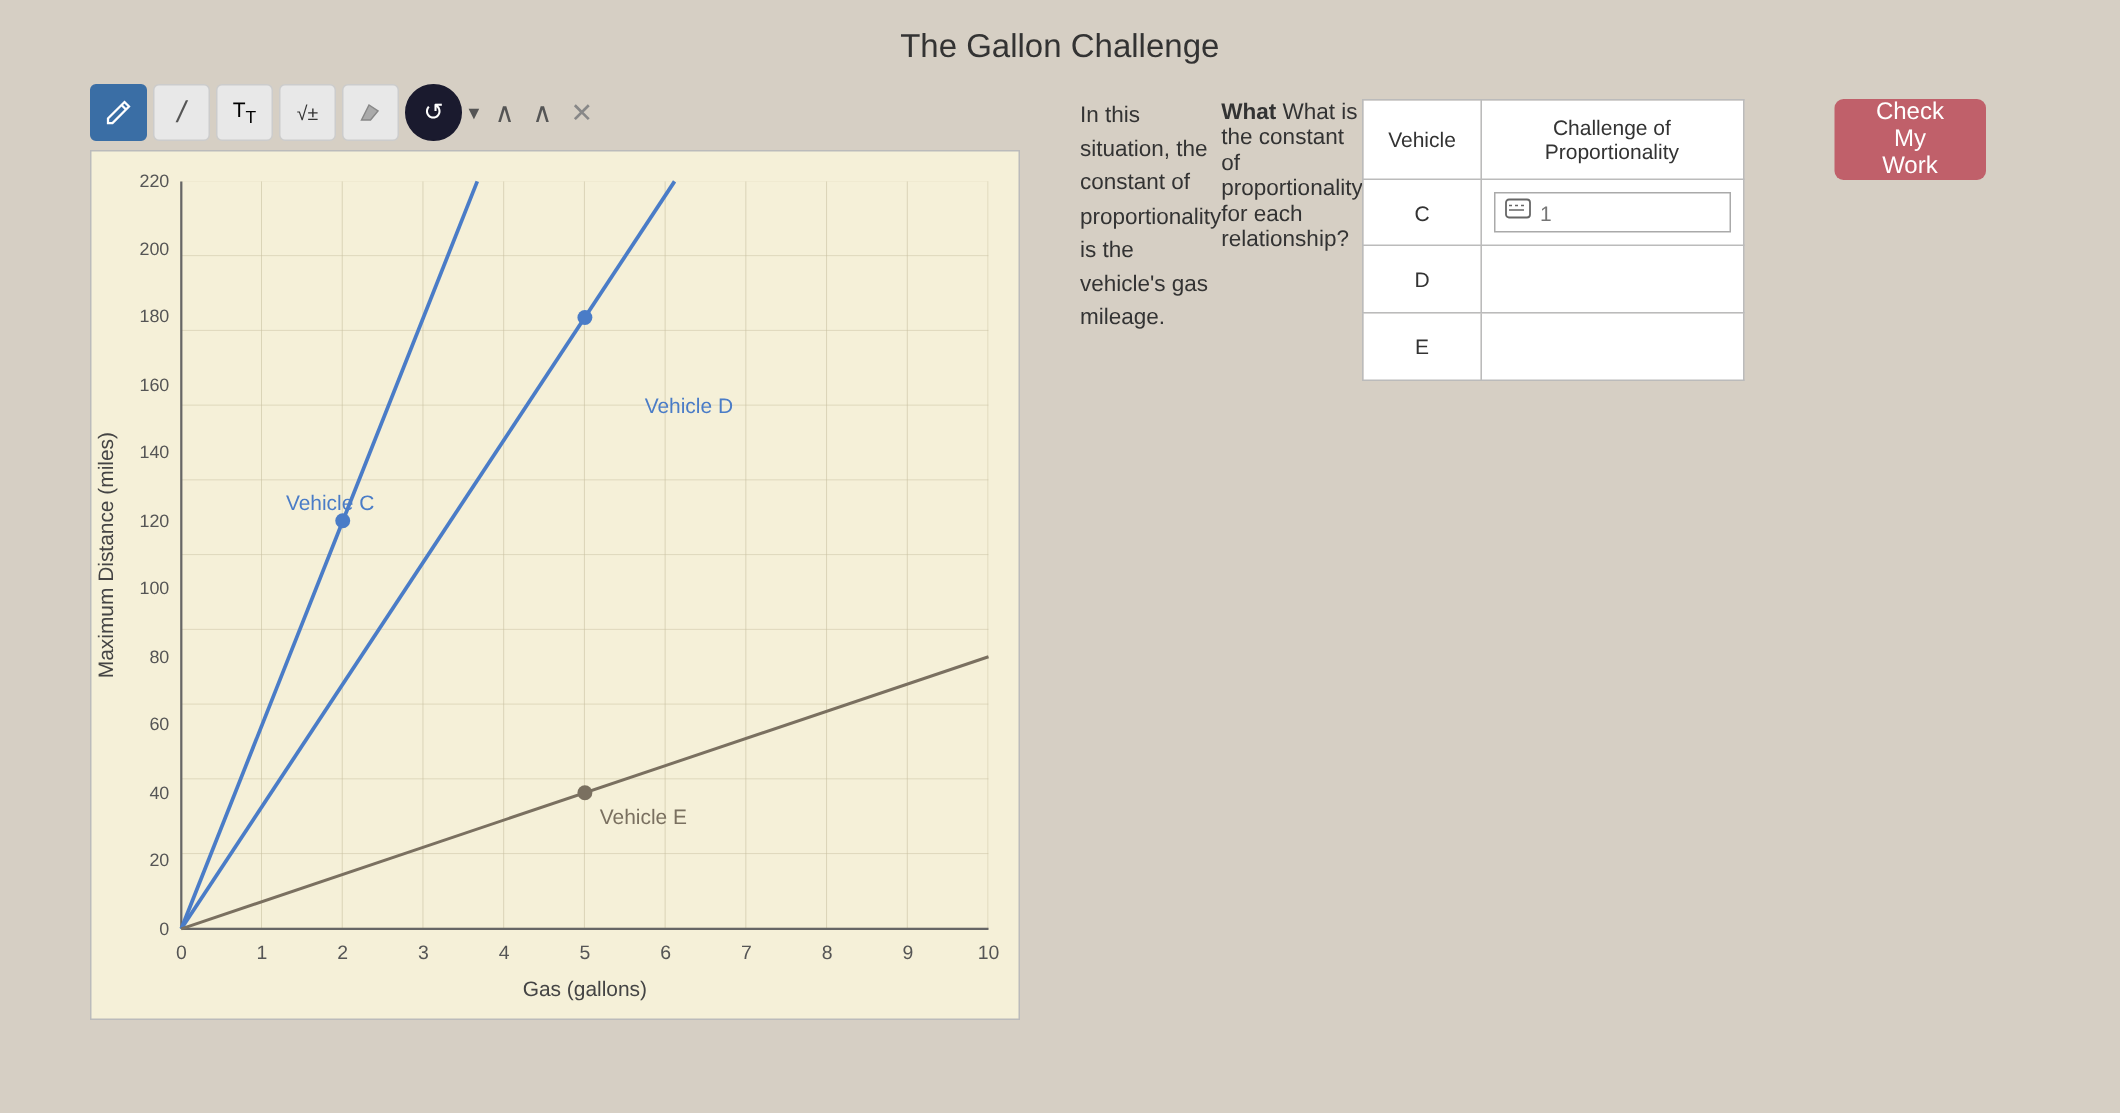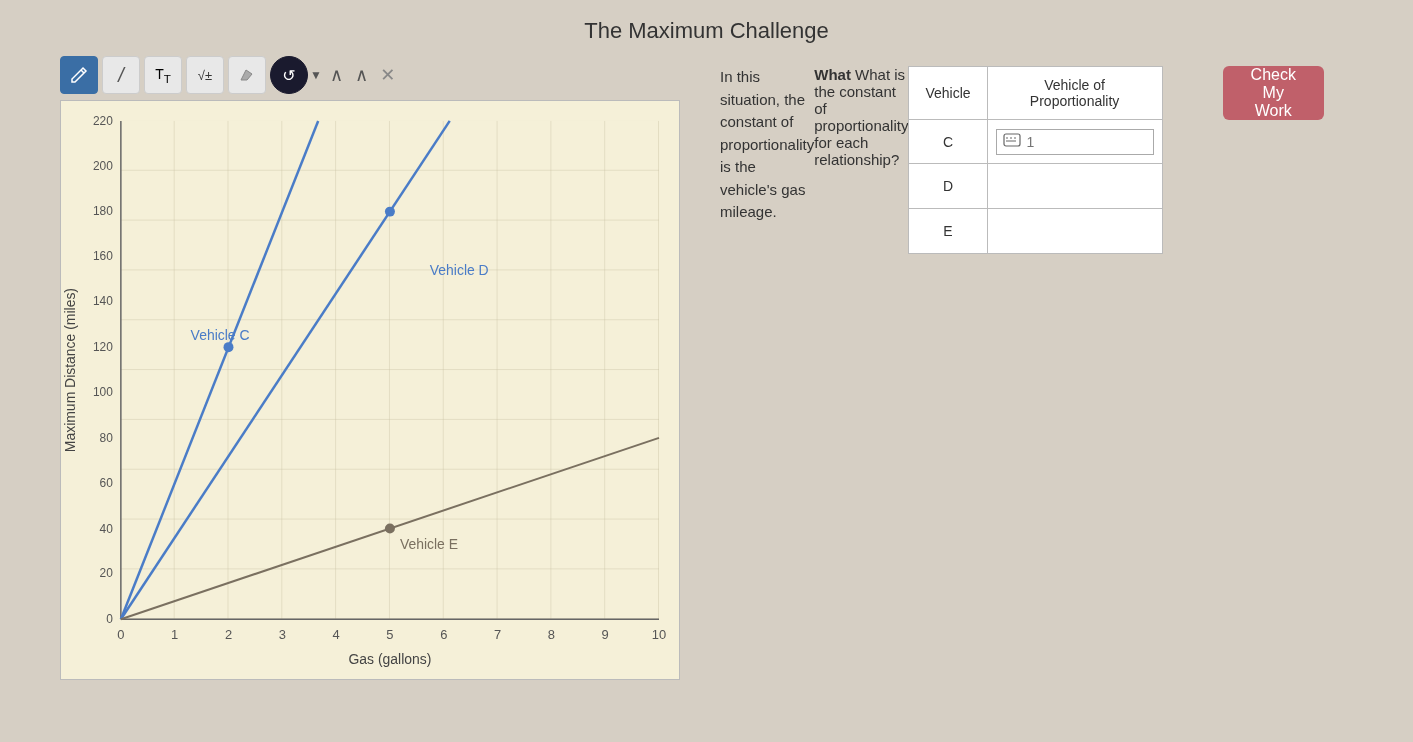--- a/index.html
+++ b/index.html
@@ -198,21 +198,21 @@
       padding: 0 28px;
       font-size: 16px;
       cursor: pointer;
       align-self: flex-start;
       margin-left: 60px;
     }
   </style>
 </head>
 <body>
 
-<h1 class="page-title">The Maximum Challenge</h1>
+<h1 class="page-title">The Gallon Challenge</h1>
 
 <div class="main-content">
 
   <div class="left-panel">
 
     <div class="toolbar">
 
       <button class="toolbar-btn active" title="Pencil">
         <svg width="18" height="18" viewBox="0 0 18 18" fill="none">
           <path d="M13 2L16 5L5 16L2 16L2 13L13 2Z" stroke="white" stroke-width="1.5" fill="none"></path>
@@ -326,21 +326,21 @@
     <p class="description-text">In this situation, the constant of proportionality is the vehicle's gas mileage.</p>
 
     <p class="question-text">
       <strong>What</strong> <span>What is the constant of proportionality for each relationship?</span>
     </p>
 
     <table class="prop-table">
       <thead>
         <tr>
           <th>Vehicle</th>
-          <th>Vehicle of Proportionality</th>
+          <th>Challenge of Proportionality</th>
         </tr>
       </thead>
       <tbody>
 
         <tr>
           <td>C</td>
           <td class="input-cell">
             <div class="input-wrapper">
               <span class="input-icon">
                 <svg width="18" height="14" viewBox="0 0 18 14" fill="none">

